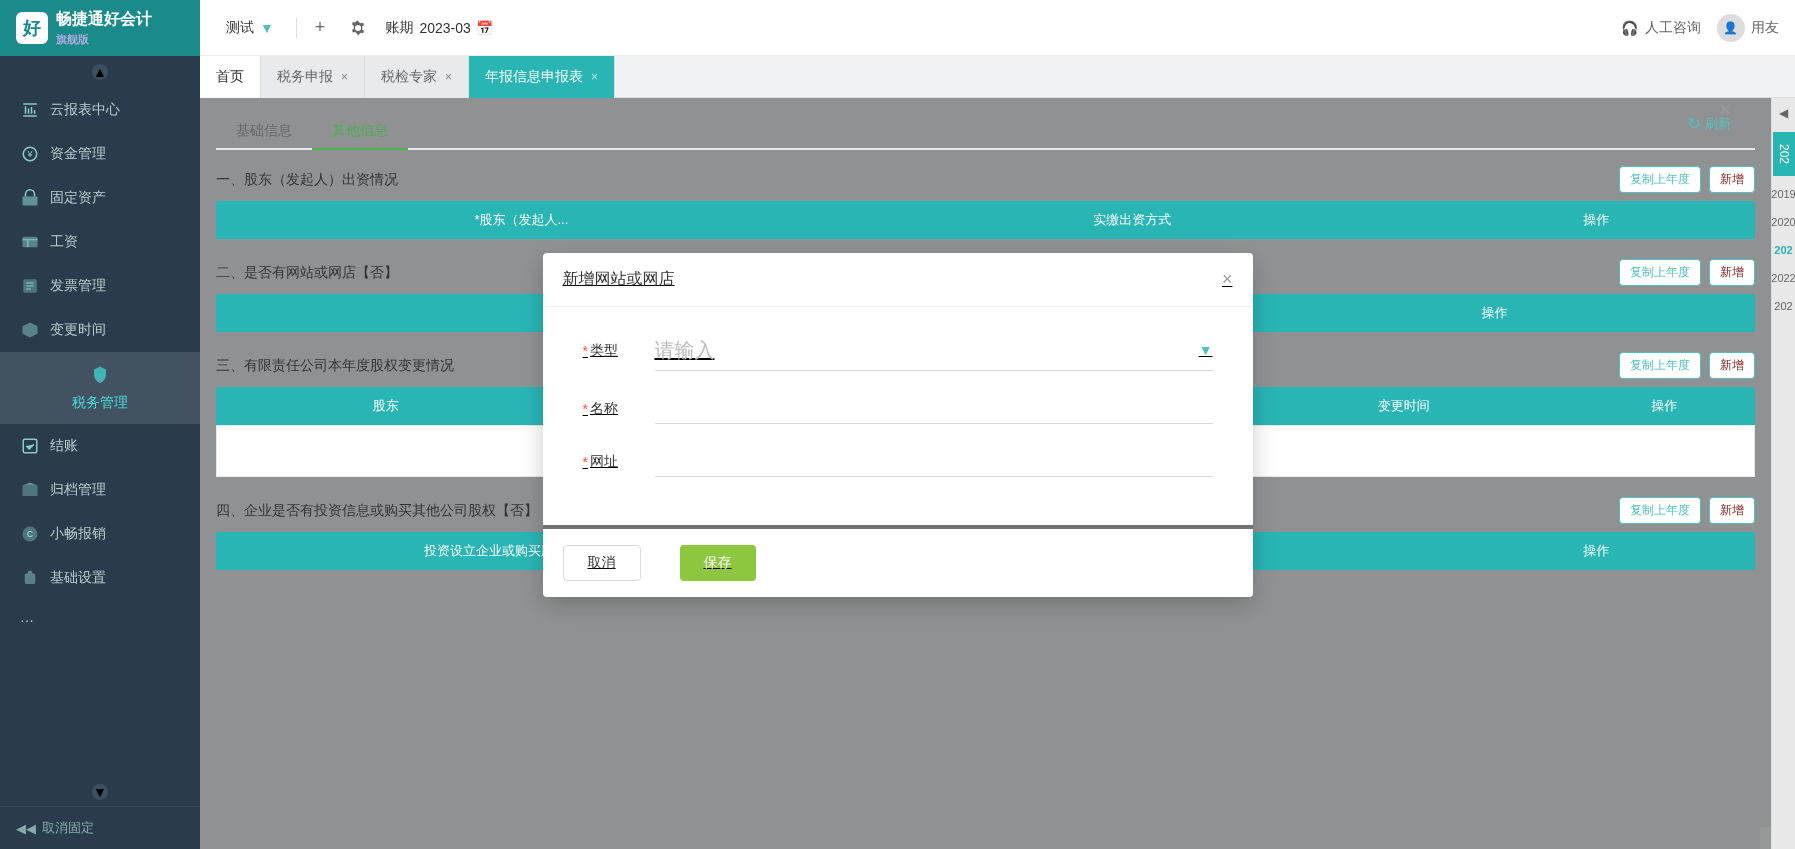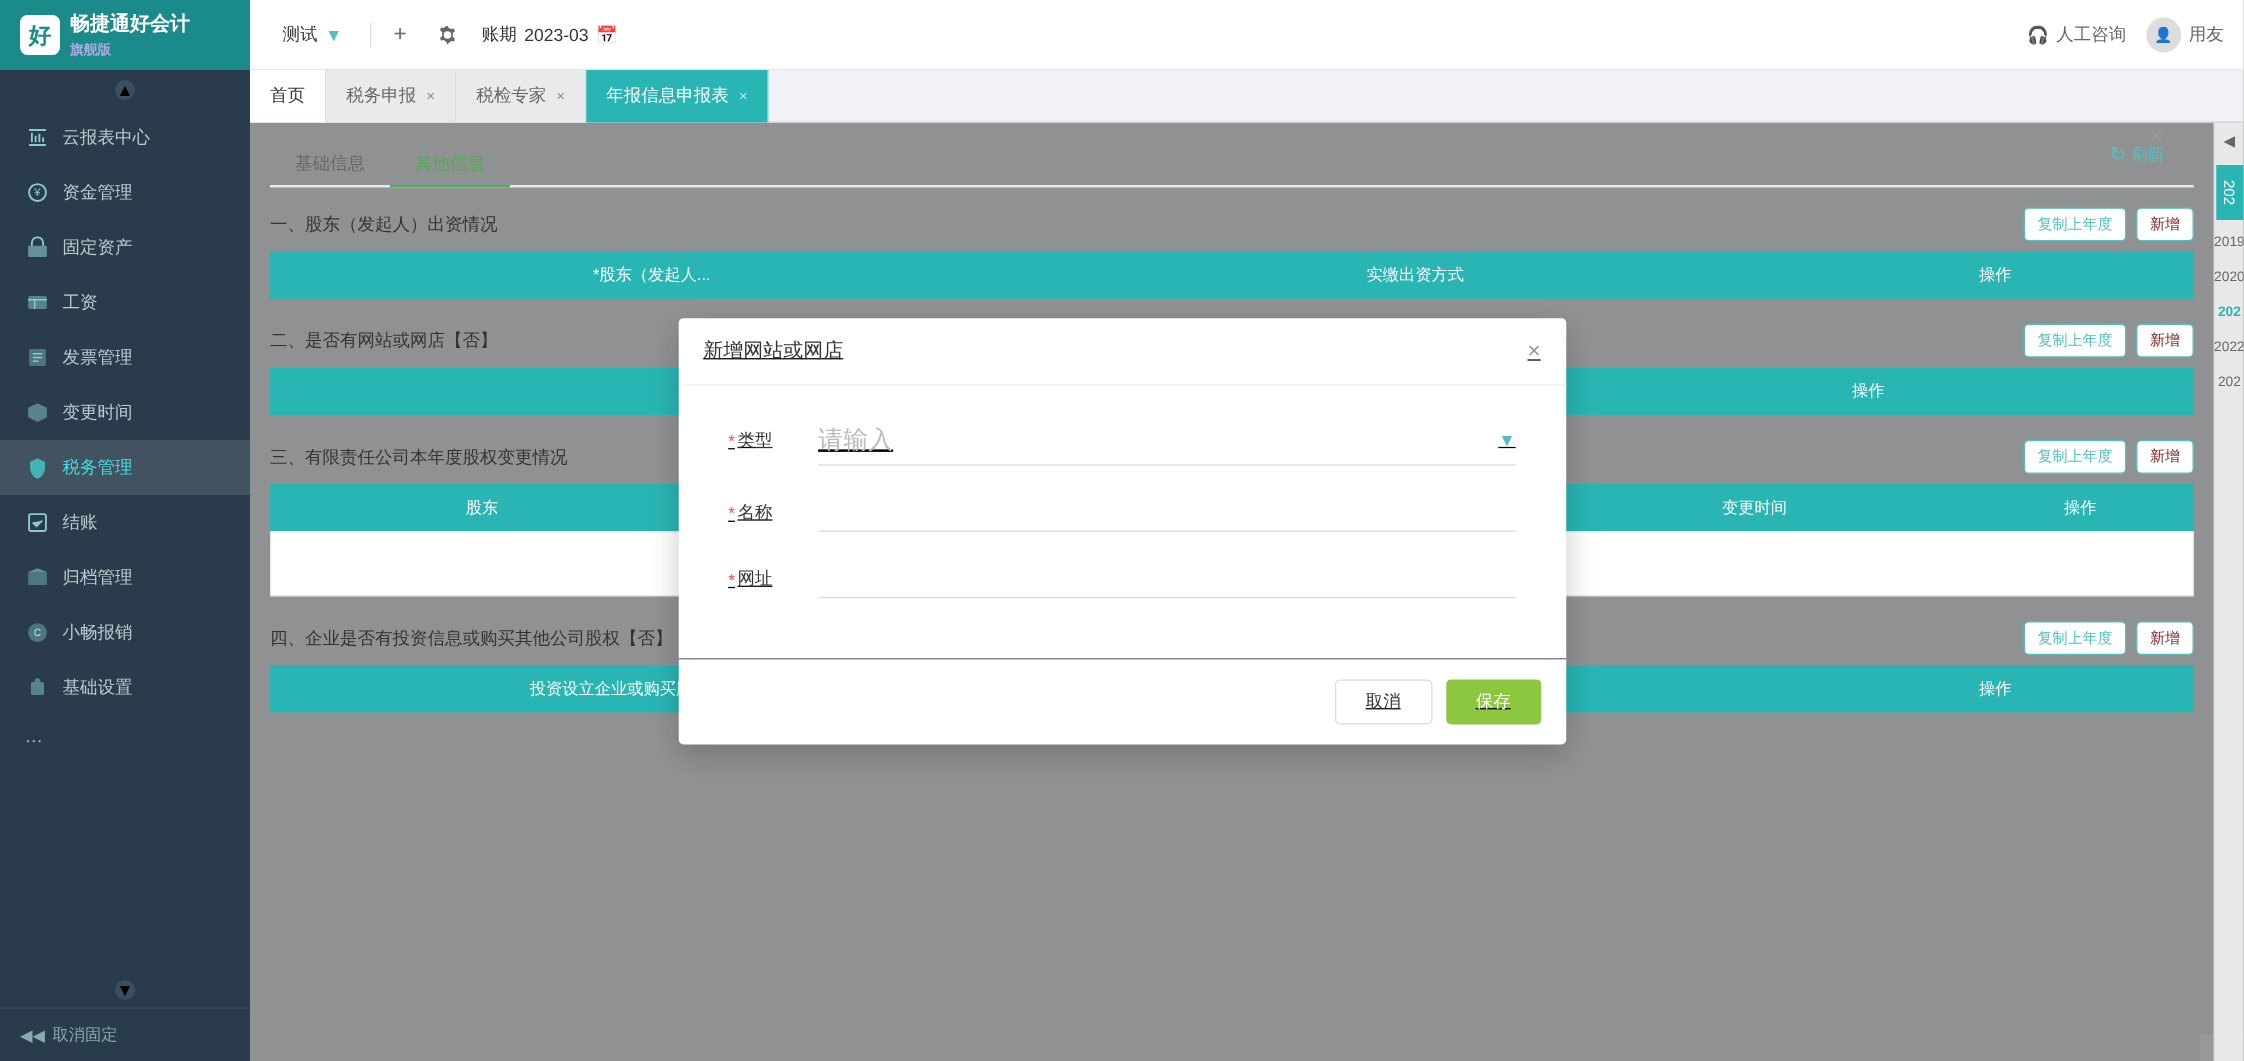--- a/index.html
+++ b/index.html
@@ -8,21 +8,21 @@
     
     .app-container { display: flex; height: 849px; width: 1795px; }
 
     
     .sidebar { width: 200px; background: #2a3b4c; display: flex; flex-direction: column; flex-shrink: 0; }
     .sidebar-logo { background: #1a8a8a; padding: 12px 16px; display: flex; align-items: center; gap: 8px; color: white; font-size: 16px; font-weight: bold; height: 56px; }
     .sidebar-logo-icon { width: 32px; height: 32px; background: white; border-radius: 6px; display: flex; align-items: center; justify-content: center; color: #1a8a8a; font-size: 18px; font-weight: bold; }
     .sidebar-edition { font-size: 11px; color: #aad; margin-top: 2px; }
     .sidebar-scroll { flex: 1; overflow-y: auto; }
     .sidebar-item { display: flex; align-items: center; gap: 10px; padding: 12px 20px; color: #bcc; cursor: pointer; font-size: 14px; }
-    .sidebar-item.active { background: rgba(255,255,255,0.12); color: #4dd; }
+    .sidebar-item.active { background: rgba(255,255,255,0.12); color: #4dd; flex-direction: column; }
     .sidebar-item-icon { width: 20px; height: 20px; display: flex; align-items: center; justify-content: center; flex-shrink: 0; }
     .sidebar-bottom { padding: 12px 16px; border-top: 1px solid #3a4b5c; }
     .sidebar-pin { display: flex; align-items: center; gap: 6px; color: #8aa; font-size: 13px; cursor: pointer; }
 
     
     .main { flex: 1; display: flex; flex-direction: column; overflow: hidden; }
 
     
     .topbar { background: white; height: 56px; display: flex; align-items: center; padding: 0 16px; border-bottom: 1px solid #e8e8e8; gap: 12px; flex-shrink: 0; }
     .topbar-company { display: flex; align-items: center; gap: 6px; font-size: 14px; color: #333; padding: 6px 10px; border-radius: 4px; cursor: pointer; }
@@ -83,21 +83,21 @@
     .dialog-close { font-size: 18px; color: #999; cursor: pointer; }
     .dialog-body { padding: 24px 40px; }
     .form-field { margin-bottom: 24px; }
     .field-label { display: inline-flex; align-items: center; gap: 2px; font-size: 14px; color: #333; min-width: 60px; }
     .field-row { display: flex; align-items: center; gap: 12px; }
     .field-input { flex: 1; border: none; border-bottom: 1px solid #d9d9d9; padding: 6px 0; font-size: 14px; color: #333; outline: none; }
     .field-input::placeholder { color: #bbb; }
     .field-select { flex: 1; display: flex; align-items: center; justify-content: space-between; border-bottom: 1px solid #d9d9d9; padding: 6px 0; cursor: pointer; }
     .select-placeholder { color: #bbb; font-size: 20px; }
     .select-arrow { color: #52c0c0; }
-    .dialog-footer { padding: 16px 20px; display: flex; justify-content: flex-end; gap: 0; border-top: 1px solid #737373; }
+    .dialog-footer { padding: 16px 20px; display: flex; gap: 28px; border-top: 4px solid #737373; }
     .btn-cancel { padding: 8px 24px; border: 1px solid #d9d9d9; background: white; color: #333; border-radius: 4px; cursor: pointer; font-size: 14px; }
     .btn-save { padding: 8px 24px; background: #8dc63f; color: white; border: none; border-radius: 4px; cursor: pointer; font-size: 14px; margin-left: 11px; }
 
     
     .sidebar-arrow { width: 16px; height: 16px; background: #3a5060; border-radius: 50%; display: flex; align-items: center; justify-content: center; cursor: pointer; margin: 2px auto; }
 
     
     .bottom-bar { position: fixed; bottom: 0; right: 0; padding: 4px 12px; font-size: 12px; color: #aaa; background: rgba(255,255,255,0.8); }
   </style>
 </head>

